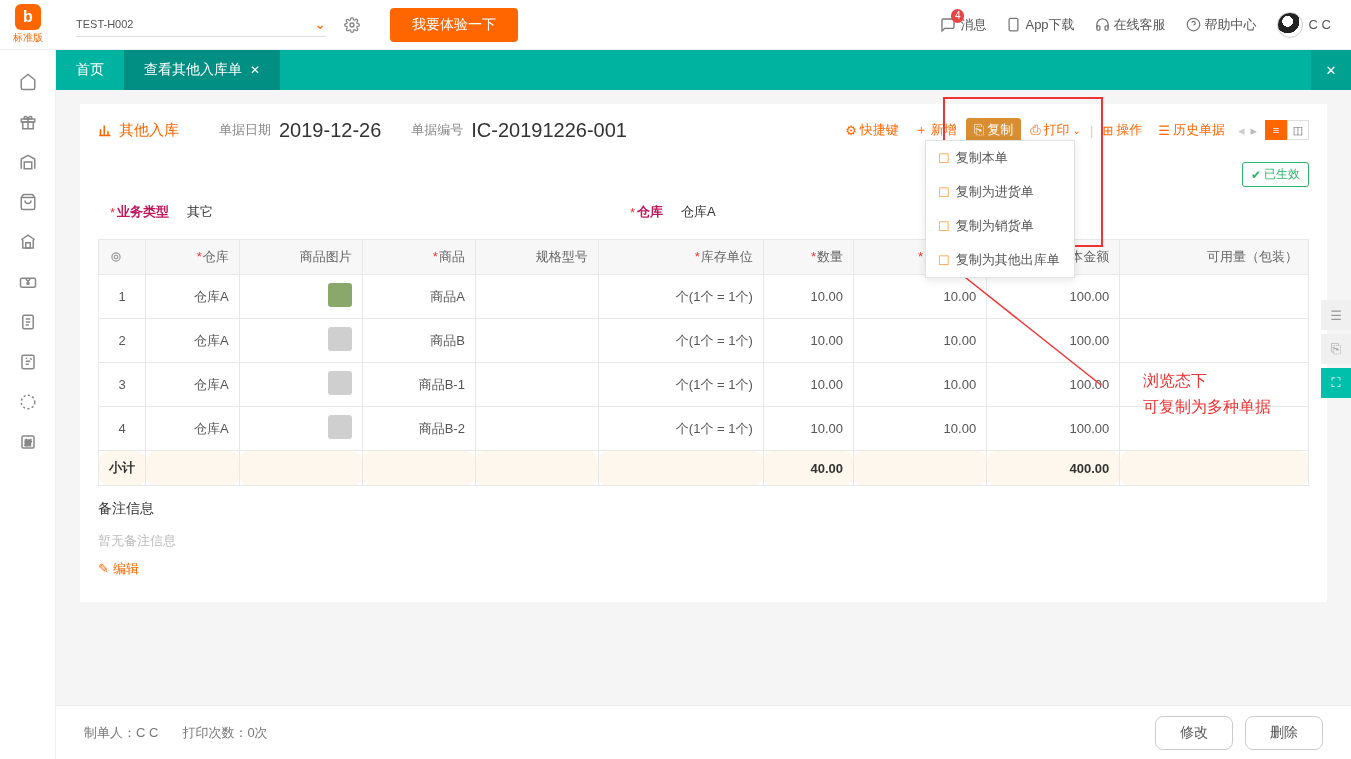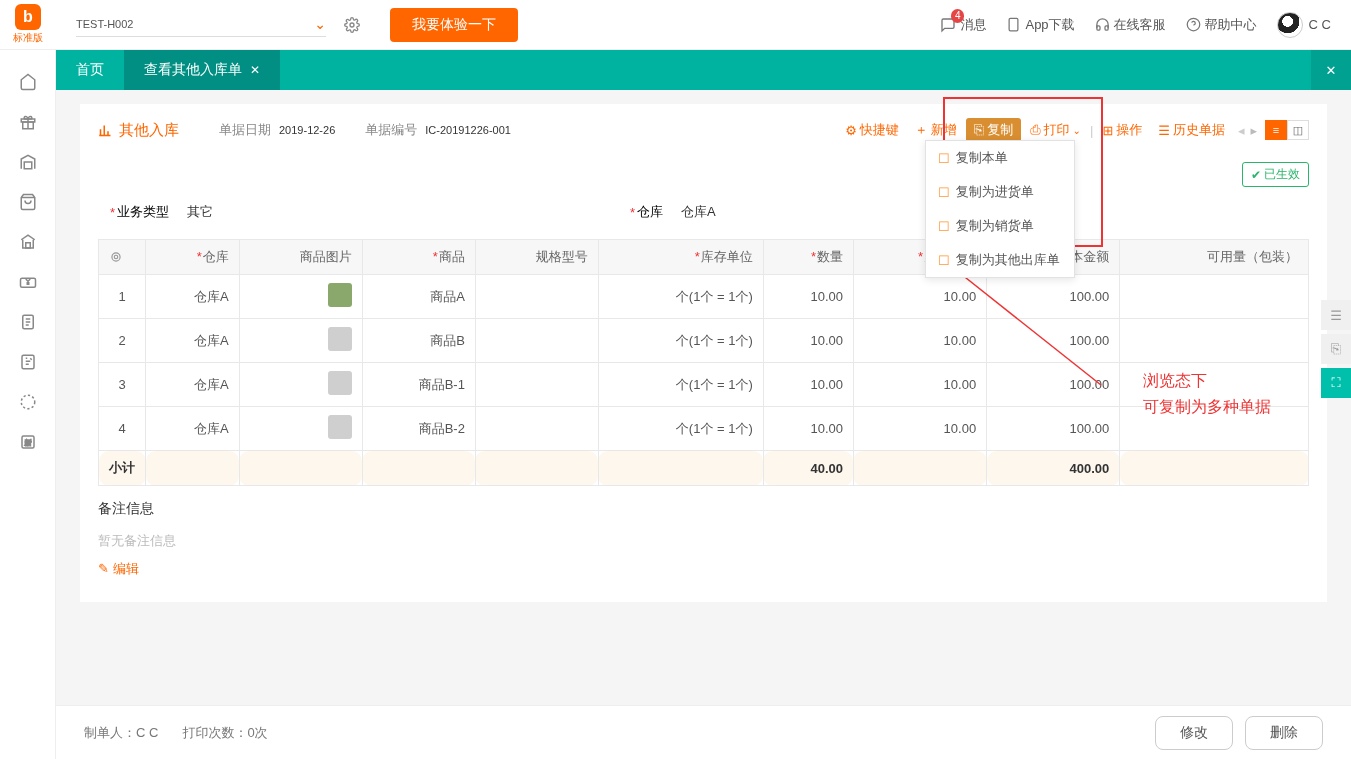--- a/index.html
+++ b/index.html
@@ -34,21 +34,21 @@
 .tab .close-x { margin-left:8px; font-size:12px; }
 .tabbar-close { margin-left:auto; width:40px; display:flex; align-items:center; justify-content:center; color:#fff; cursor:pointer; background:#00a191; }
 
 
 .page { flex:1; padding: 14px 24px 0 24px; overflow:auto; position:relative; }
 .card { background:#fff; position:relative; padding-bottom:10px;}
 .doc-header { display:flex; align-items:center; padding: 14px 18px; }
 .doc-tab { font-size:15px; color:#ff6600; display:flex; align-items:center; }
 .doc-tab .ic { color:#ff6600; margin-right:6px; }
 .doc-meta { margin-left: 40px; color:#888; font-size:13px; display:flex; align-items:center; }
-.doc-meta span.val { color:#333; margin-left:8px; margin-right:30px; font-size:11px;}
+.doc-meta span.val { color:#333; margin-left:8px; margin-right:30px; font-size:20px;}
 .doc-actions { margin-left:auto; display:flex; align-items:center; gap:2px; font-size:13px; color:#666; }
 .act { display:flex; align-items:center; padding:3px 7px; cursor:pointer; }
 .act .ic { margin-right:3px; font-size:13px; }
 .act.orange { color:#ff6600; }
 .act.copy { background:#d98e31; color:#fff; border-radius:3px; padding:3px 8px; }
 .view-toggle { display:flex; margin-left:6px;}
 .vt { width:22px; height:20px; display:flex; align-items:center; justify-content:center; border:1px solid #ddd; font-size:11px; }
 .vt.active { background:#ff6600; color:#fff; border-color:#ff6600; }
 
 
@@ -63,21 +63,21 @@
 
 
 .status-row { display:flex; justify-content:flex-end; padding:6px 18px 10px; }
 .status-badge { border:1px solid #2ab56a; color:#2ab56a; border-radius:3px; padding:3px 8px; font-size:12px; display:flex; align-items:center;}
 .status-badge .ic{margin-right:3px;}
 
 
 .form-row { display:flex; padding: 6px 18px 18px 30px; }
 .form-field { display:flex; align-items:center; margin-right:100px; font-size:13px; }
 .form-field .req { color:#e33; margin-right:2px; }
-.form-field .lbl { color:#000000; margin-right:18px; }
+.form-field .lbl { color:#be185d; margin-right:18px;font-weight:bold; }
 .form-field .v { color:#333; }
 
 
 .table-wrap { padding: 0 18px; }
 table { width:100%; border-collapse:collapse; }
 th,td { border:1px solid #e8e8e8; padding:8px 10px; text-align:right; font-size:13px; white-space:nowrap; }
 thead th { background:#f7f7f7; color:#666; font-weight:normal; }
 thead th .req { color:#e33; margin-right:1px; }
 tbody td { color:#555; }
 .row-idx { text-align:center; width:46px; }

